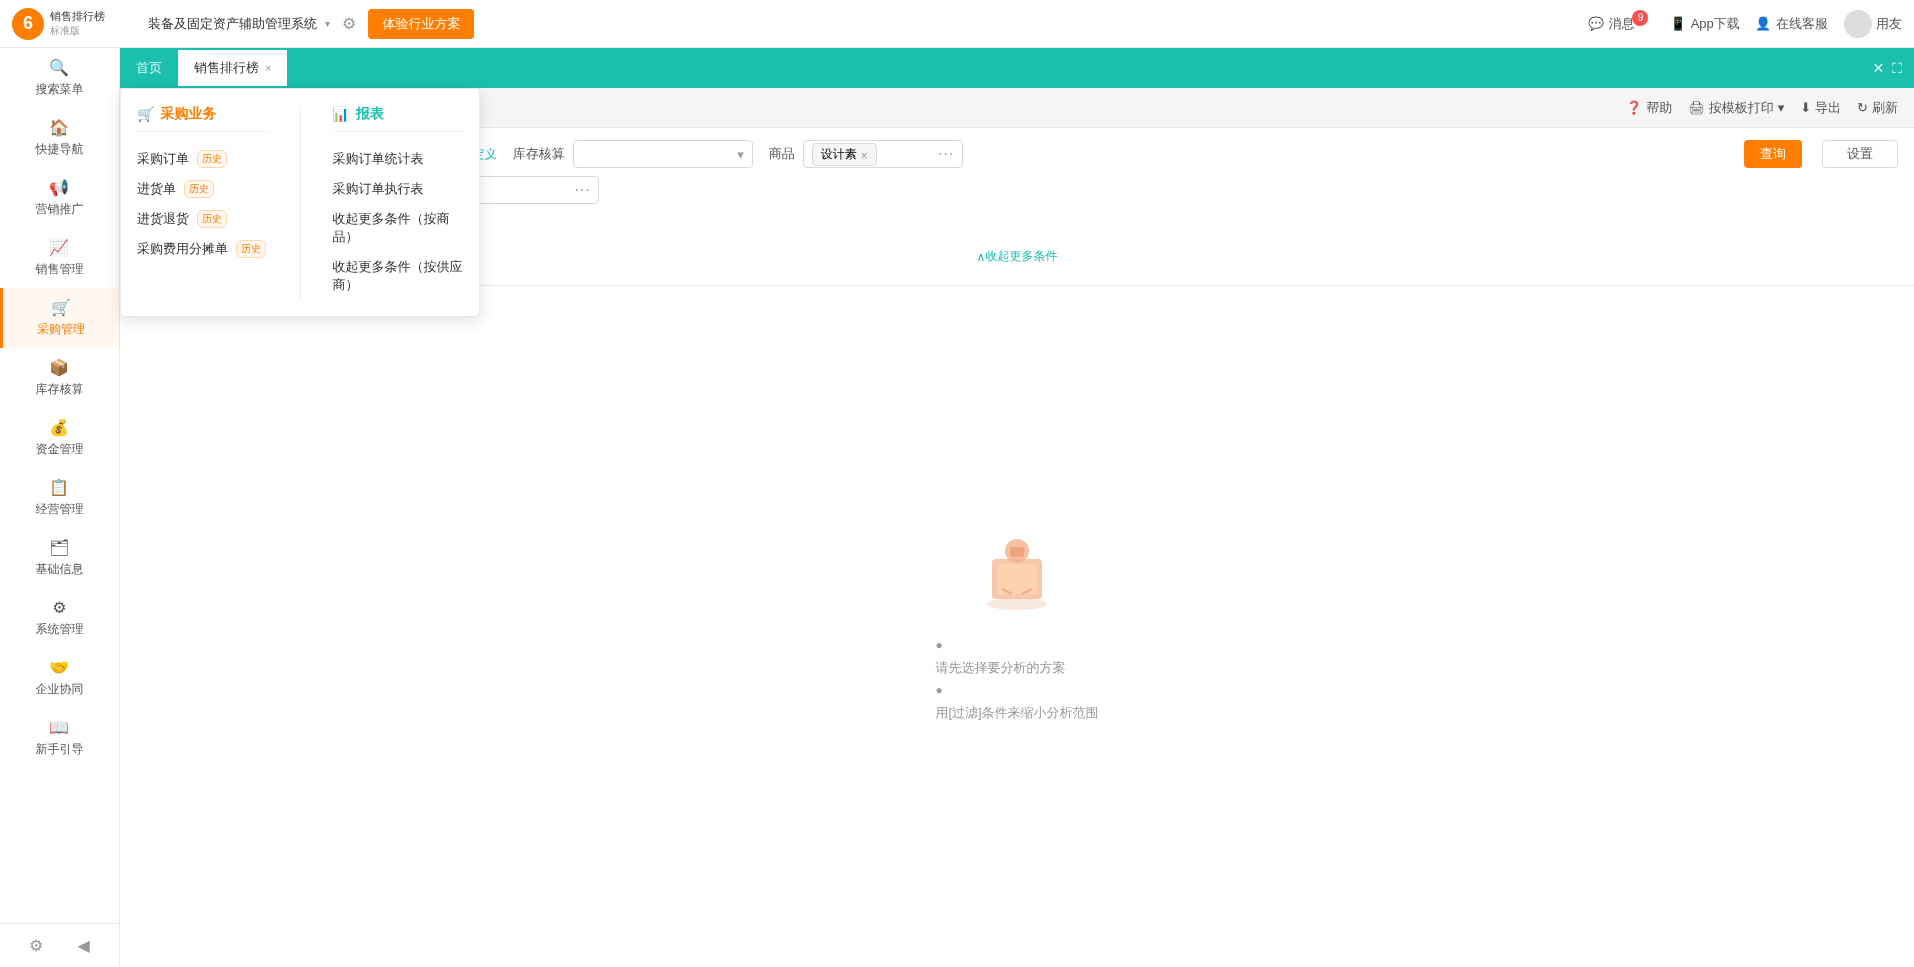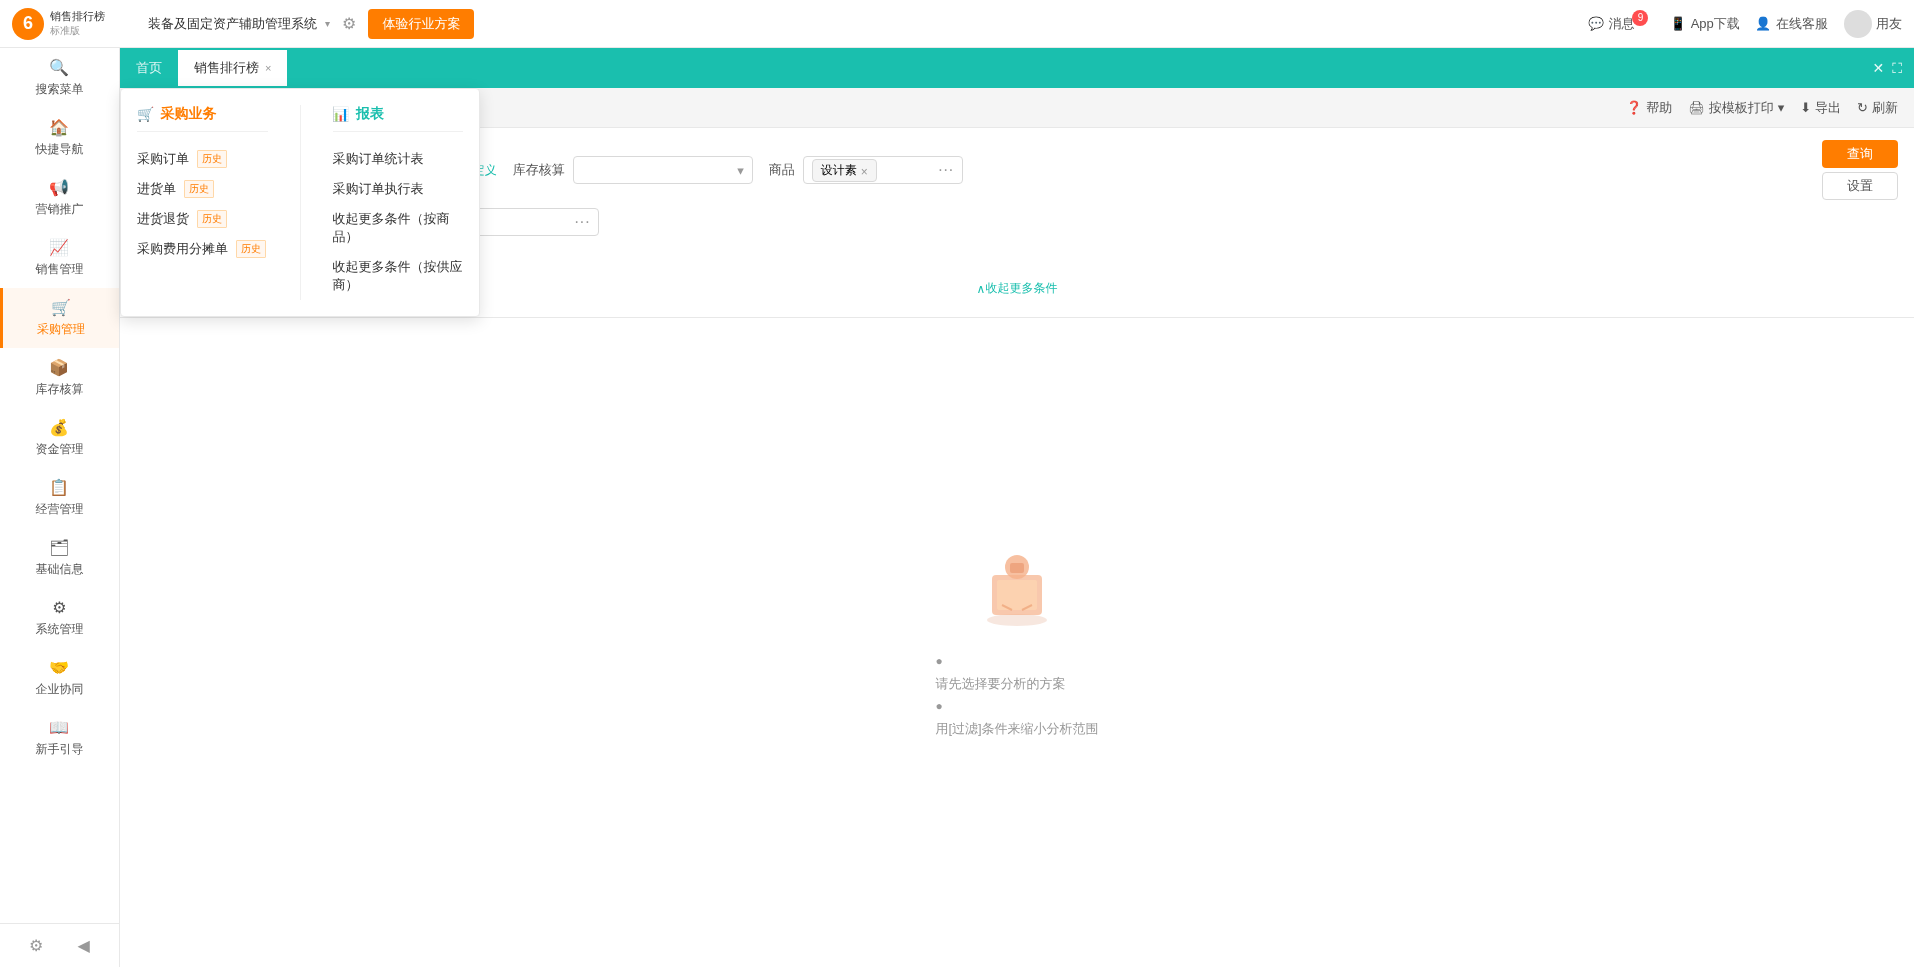--- a/index.html
+++ b/index.html
@@ -265,21 +265,21 @@
     .dropdown-item {
       display: flex; align-items: center; gap: 8px;
       padding: 6px 0;
       font-size: 13px; color: #333;
       cursor: pointer;
     }
     .hist-tag {
       background: #fff7f0;
       color: #ff7d00;
       border: 1px solid #ffd8a8;
-      border-radius: 1px;
+      border-radius: 6px;
       font-size: 10px;
       padding: 1px 4px;
     }
     .col-divider {
       width: 1px;
       background: #f0f0f0;
       margin: 0 8px;
     }
   </style>
 </head>
@@ -439,21 +439,21 @@
         <div style="border:1px solid #d9d9d9;border-radius:4px;padding:2px 8px;min-width:160px;height:28px;display:flex;align-items:center;background:#fff;gap:6px;">
           <span class="filter-tag">
             <span>设计素</span>
             <span class="remove">×</span>
           </span>
           <span style="flex:1"></span>
           <span class="more-dots">···</span>
         </div>
       </div>
 
-      <div style="margin-left:auto;display:flex;gap:4px;flex-direction:column;">
+      <div style="margin-left:auto;display:flex;gap:20px;">
         <button class="search-btn">查询</button>
         <button class="setting-btn">设置</button>
       </div>
     </div>
 
     <div class="filter-row">
       <div class="filter-group">
         <span class="filter-label">排名项目</span>
         <div style="border:1px solid #d9d9d9;border-radius:4px;padding:2px 8px;min-width:180px;height:28px;display:flex;align-items:center;background:#fff;cursor:pointer;">
           <span style="flex:1;color:#333;">金额</span>

